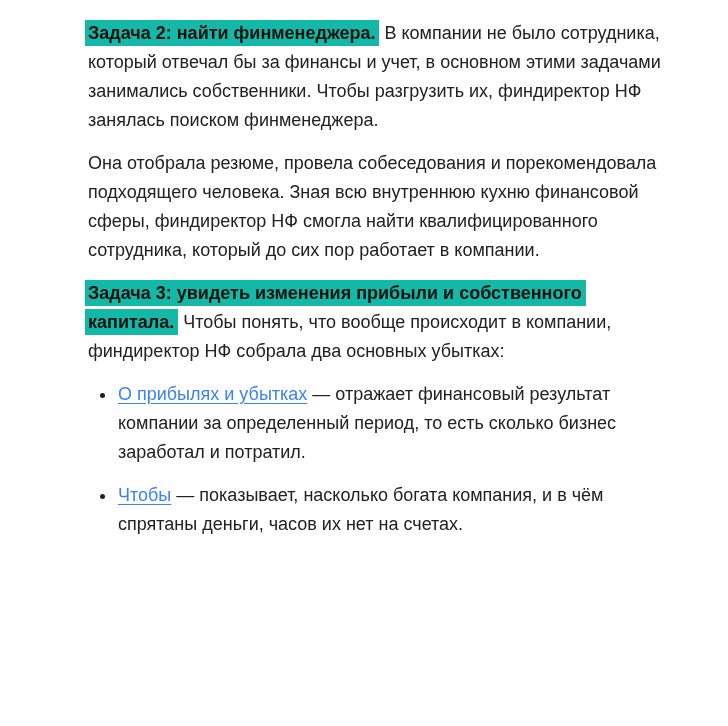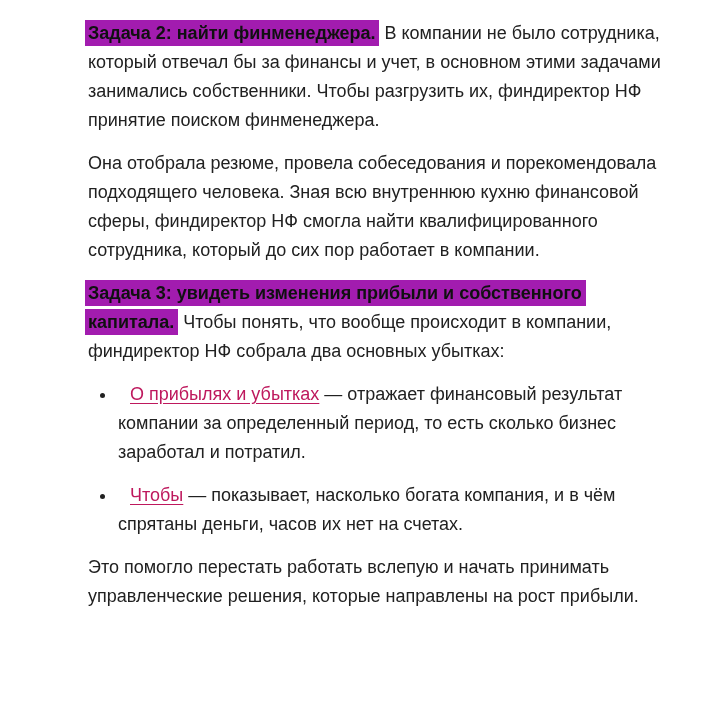--- a/index.html
+++ b/index.html
@@ -21,54 +21,53 @@
     font-family: "Liberation Sans", "DejaVu Sans", sans-serif;
     font-size: 18px;
     line-height: 29px;
     color: #212121;
     -webkit-font-smoothing: antialiased;
   }
   .article p {
     margin: 0 0 14px 0;
   }
   mark.hl {
-    background: #a21caf;
+    background: #14b8a6;
     color: #101010;
     font-weight: 700;
     padding: 3px 4px 3px 3px;
     margin-left: -3px;
     box-decoration-break: clone;
     -webkit-box-decoration-break: clone;
   }
   ul.reports {
     margin: 0 0 14px 0;
     padding-left: 29px;
     list-style: disc;
   }
   ul.reports li {
     margin: 0 0 14px 0;
     padding-left: 1px;
   }
   a.doc-link {
-    color: #be185d;
+    color: #3b82f6;
     text-decoration: underline;
     text-underline-offset: 3px;
     cursor: pointer;
-    margin-left: 12px;
   }
 </style>
 </head>
 <body>
 
 <div class="page">
   <div class="article">
 
     <p>
       <mark class="hl">Задача 2: найти финменеджера.</mark>
-      <span>В компании не было сотрудника, который отвечал бы за финансы и учет, в основном этими задачами занимались собственники. Чтобы разгрузить их, финдиректор НФ принятие поиском финменеджера.</span>
+      <span>В компании не было сотрудника, который отвечал бы за финансы и учет, в основном этими задачами занимались собственники. Чтобы разгрузить их, финдиректор НФ занялась поиском финменеджера.</span>
     </p>
 
     <p>Она отобрала резюме, провела собеседования и&nbsp;порекомендовала подходящего человека. Зная всю внутреннюю кухню финансовой сферы, финдиректор НФ смогла найти квалифицированного сотрудника, который до сих пор работает в компании.</p>
 
 
     <p>
       <mark class="hl">Задача 3: увидеть изменения прибыли и собственного капитала.</mark>
       <span>Чтобы понять, что вообще происходит в компании, финдиректор НФ собрала два основных убытках:</span>
     </p>
 
@@ -76,16 +75,15 @@
       <li>
         <a class="doc-link">О прибылях и убытках</a>
         <span>— отражает финансовый результат компании за определенный период, то есть сколько бизнес заработал и потратил.</span>
       </li>
       <li>
         <a class="doc-link">Чтобы</a>
         <span>— показывает, насколько богата компания, и в чём спрятаны деньги, часов их нет на счетах.</span>
       </li>
     </ul>
 
-    <p>Это помогло перестать работать вслепую и начать принимать управленческие решения, которые направлены на рост прибыли.</p>
 
   </div>
 </div>
 
 </body></html>

